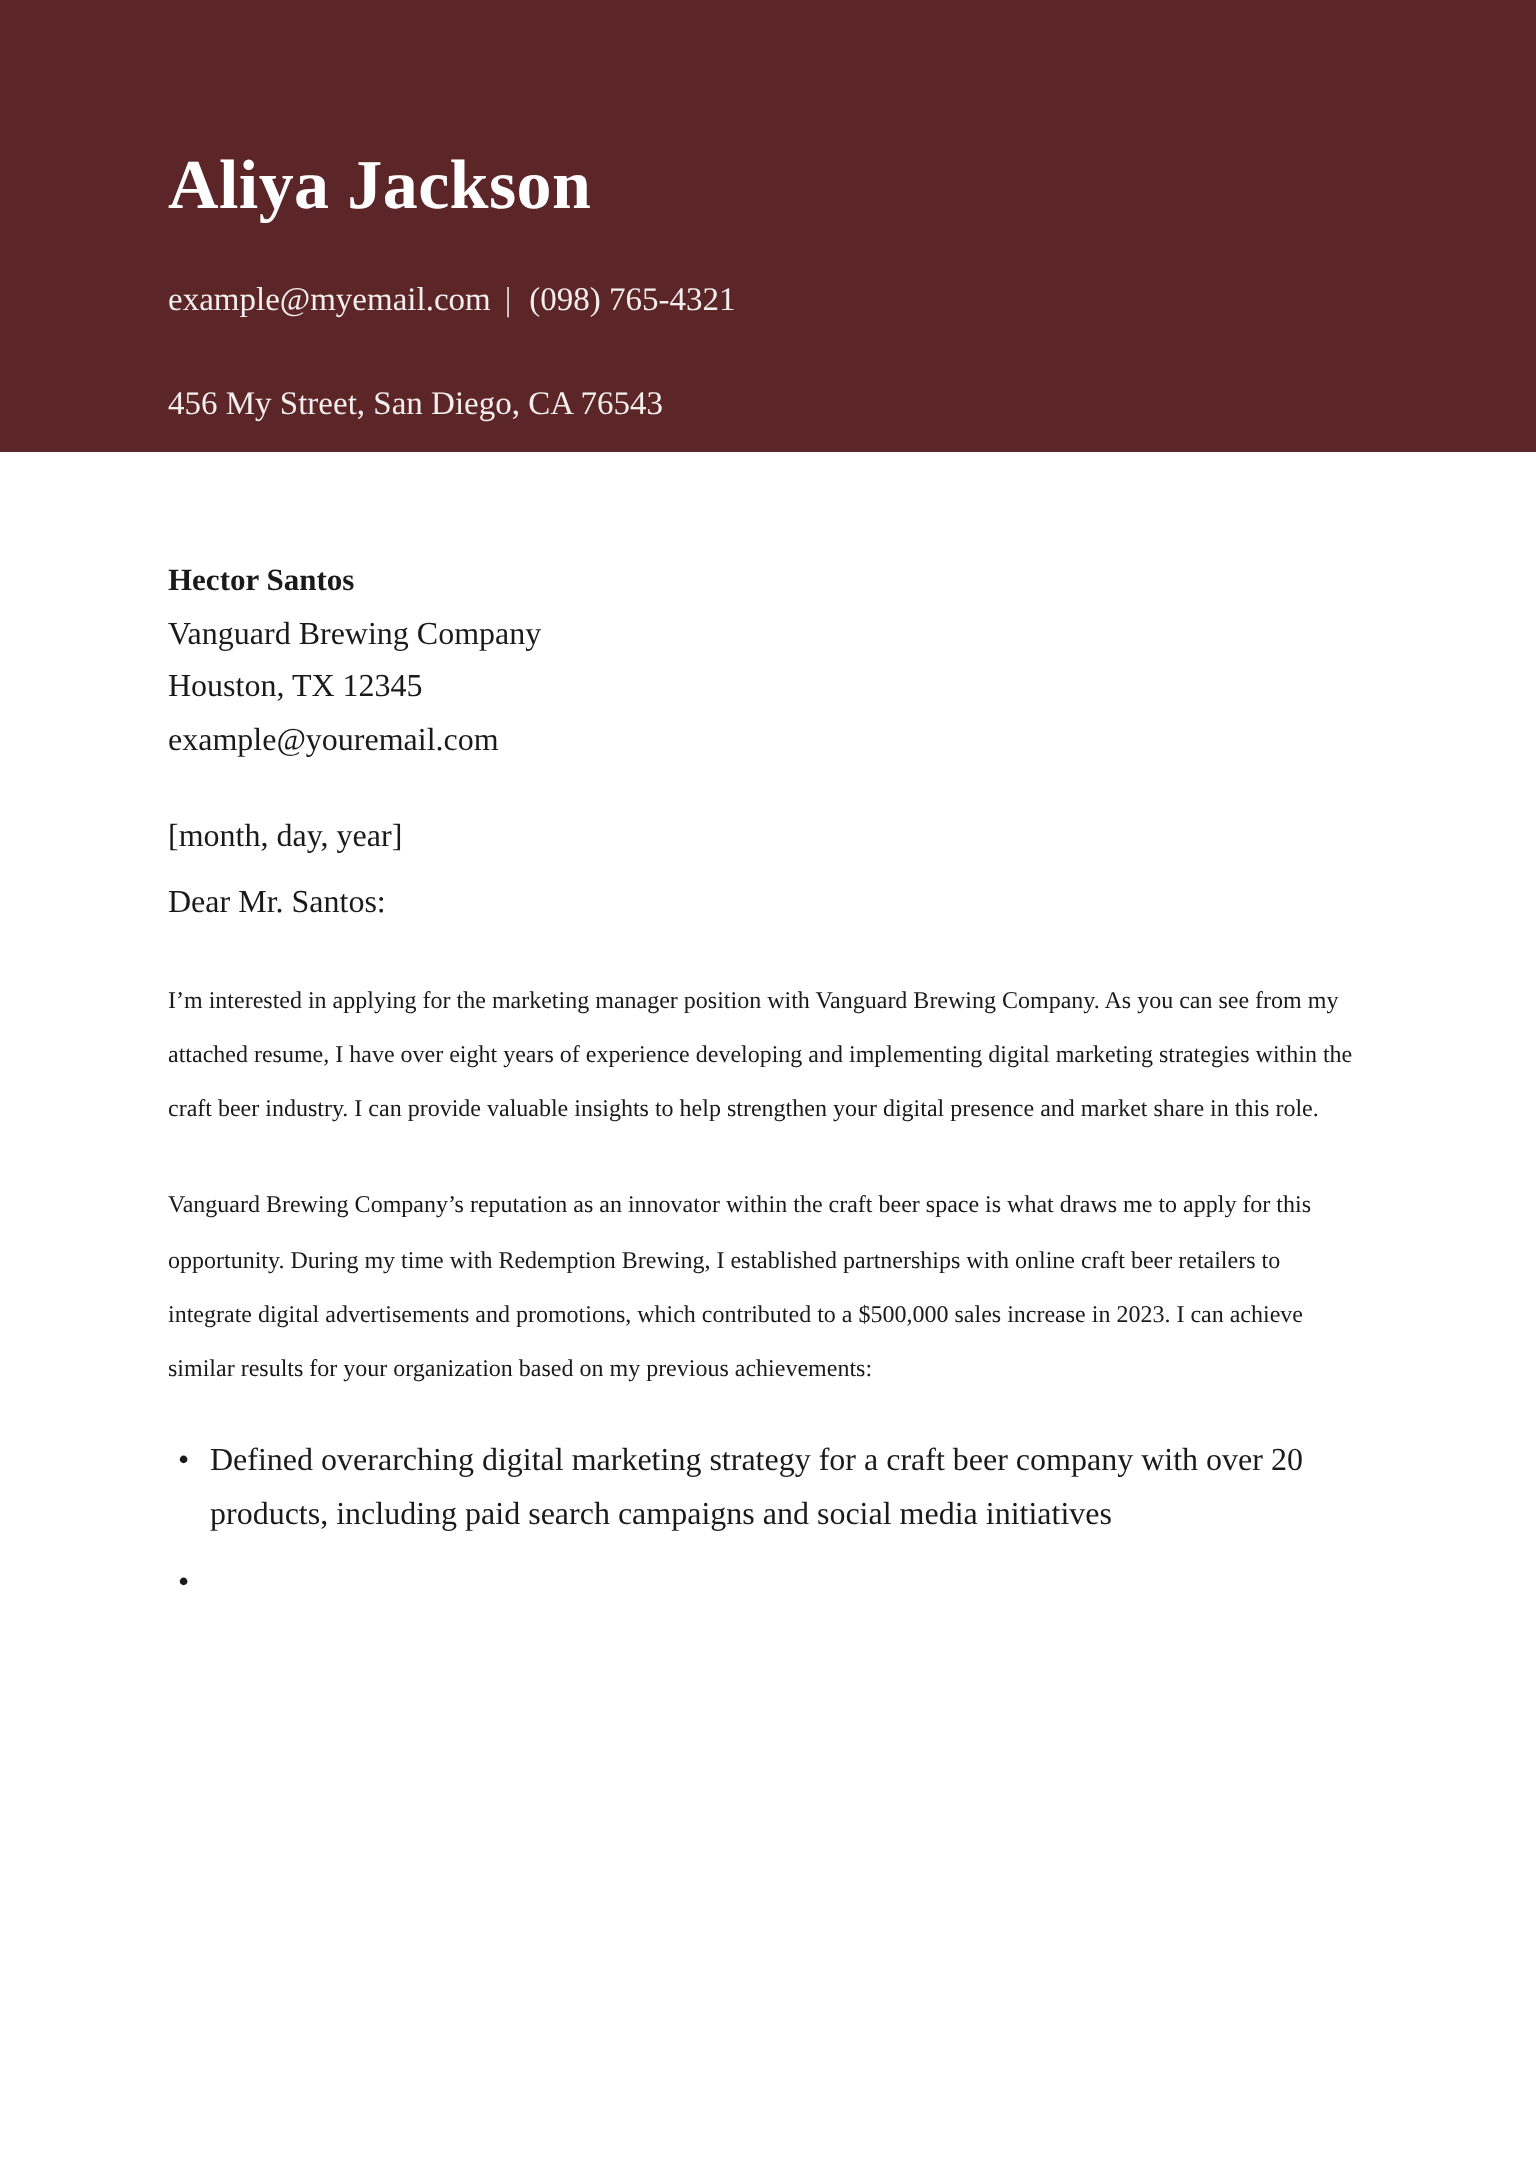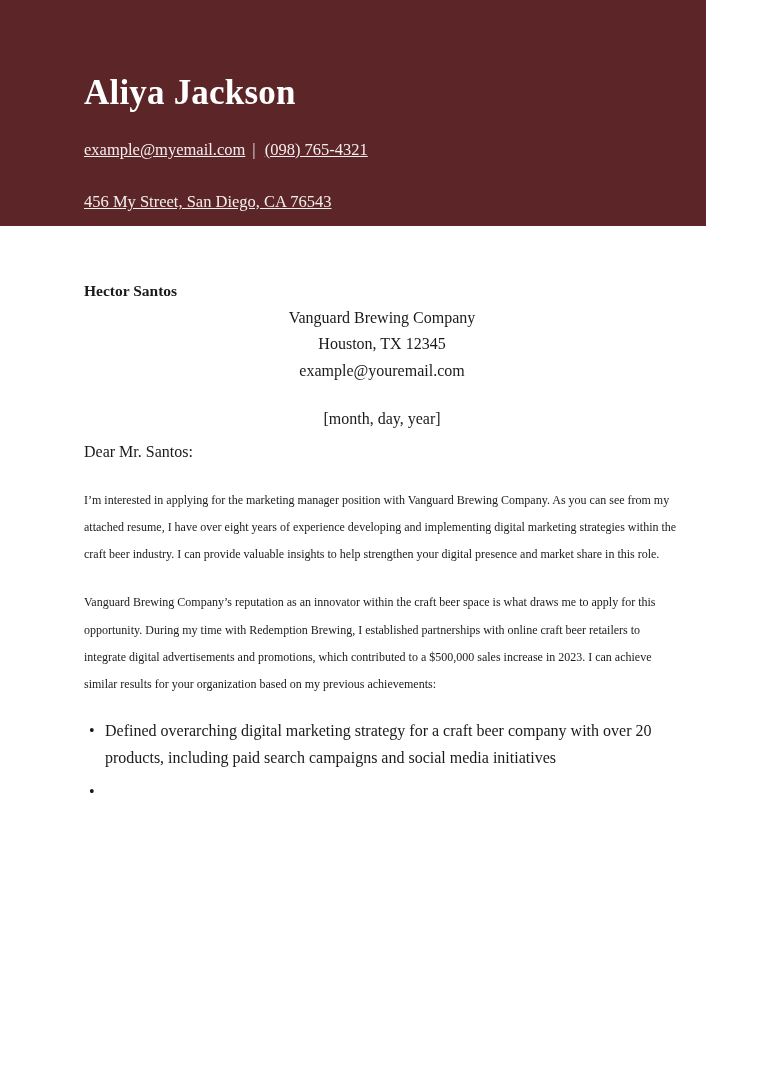--- a/index.html
+++ b/index.html
@@ -12,21 +12,21 @@
     height: 1086px;
     font-family: "Liberation Serif", "DejaVu Serif", serif;
     color: #1a1a1a;
     overflow: hidden;
     position: relative;
   }
 
   
   .header {
     background: #5c2628;
-    width: 706px;
+    width: 768px;
     height: 226px;
     box-sizing: border-box;
     padding: 0 0 0 84px;
     position: relative;
   }
   .header-name {
     position: absolute;
     left: 84px;
     top: 74px;
     margin: 0;
@@ -36,21 +36,20 @@
     color: #ffffff;
     line-height: 1.1;
   }
   .header-contact-line {
     position: absolute;
     left: 84px;
     color: #f4eeee;
     font-size: 16.5px;
     line-height: 1.2;
     white-space: nowrap;
-    text-decoration: underline;
   }
   .contact-row-1 { top: 140px; }
   .contact-row-2 { top: 192px; }
   .contact-sep {
     display: inline-block;
     margin: 0 9px 0 7px;
     color: #e8dcdc;
   }
 
   
@@ -70,28 +69,26 @@
   .recipient-name {
     font-weight: bold;
     font-size: 15.5px;
     line-height: 26.6px;
     margin: 0;
   }
   .recipient-line {
     font-size: 16px;
     line-height: 26.6px;
     margin: 0;
-    text-align: center;
   }
 
   .date-line {
     margin-top: 22px;
     font-size: 16px;
     line-height: 26.6px;
-    text-align: center;
   }
   .salutation {
     margin-top: 6px;
     font-size: 16px;
     line-height: 26.6px;
   }
 
   .para {
     margin-top: 21px;
     font-size: 12px;

